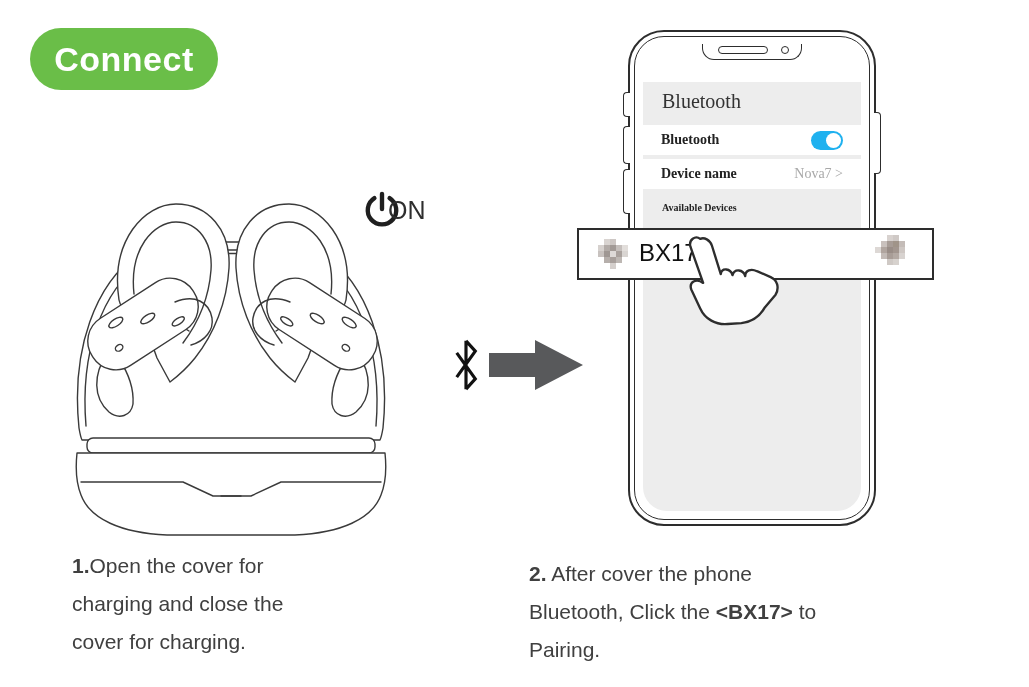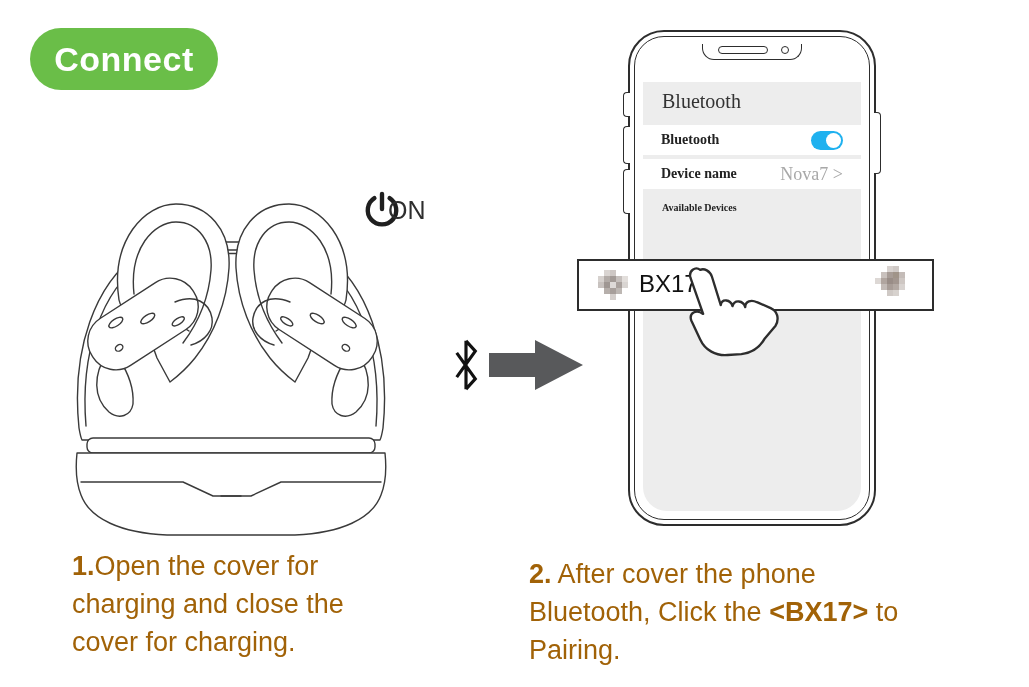--- a/index.html
+++ b/index.html
@@ -52,38 +52,38 @@
     border:1.5px solid #2d2d2d;border-radius:50%;background:#fff;
   }
   .gray-panel{position:absolute;left:0;right:0;top:38px;bottom:0;background:#ededed;font-family:Liberation Serif, serif;}
   .screen-title{position:absolute;left:19px;top:8px;font-size:20px;color:#333;}
   .setting-row{
     position:absolute;left:0;right:0;height:30px;background:#fff;
     display:flex;align-items:center;justify-content:space-between;
     padding:0 18px;box-sizing:border-box;
   }
   .row-label{font-size:14px;font-weight:bold;color:#222;}
-  .row-value{font-size:18px;color:#a8a8a8;}
+  .row-value{font-size:14px;color:#a8a8a8;}
   .toggle{
     position:relative;width:32px;height:19px;border-radius:10px;background:#1fb1ef;
   }
   .toggle .knob{
     position:absolute;right:2px;top:2px;width:15px;height:15px;border-radius:50%;background:#fff;
   }
   .section-label{position:absolute;left:19px;top:120px;font-size:10px;font-weight:bold;color:#222;}
 
   
   .device-bar{
     left:577px;top:228px;width:357px;height:52px;box-sizing:border-box;
-    background:#fff;border:2.5px solid #2d2d2d;z-index:5;margin-top:31px;
+    background:#fff;border:2.5px solid #2d2d2d;z-index:5;
   }
   .device-name{position:absolute;left:60px;top:9px;font-size:24px;color:#101010;}
 
   
-  .caption{font-size:27px;line-height:38px;color:#a16207;}
+  .caption{font-size:21px;line-height:38px;color:#404040;}
   .caption b{font-weight:bold;}
   .cap1{left:72px;top:547px;width:340px;}
   .cap2{left:529px;top:555px;width:430px;}
   svg{display:block;}
 </style>
 </head>
 <body>
 
 <div id="stage">
 

